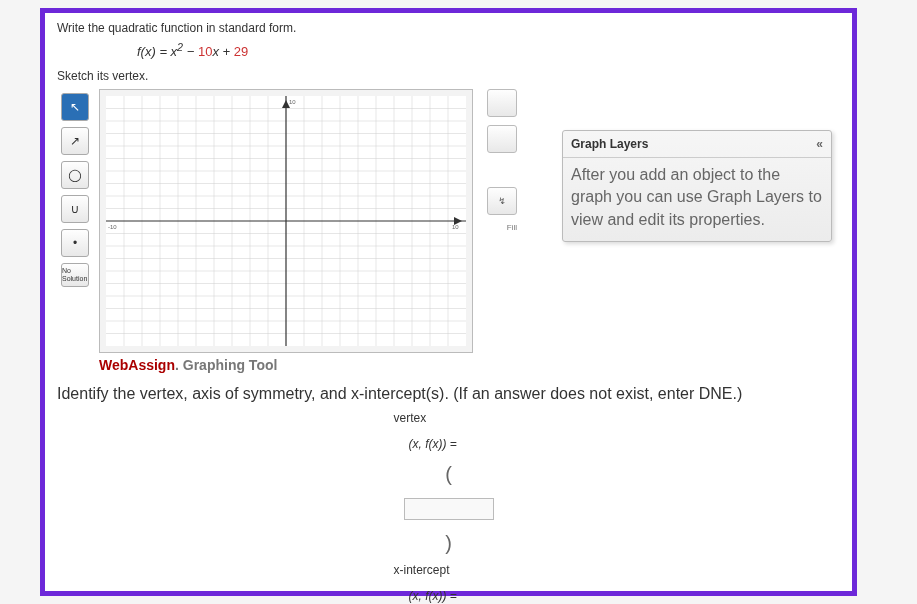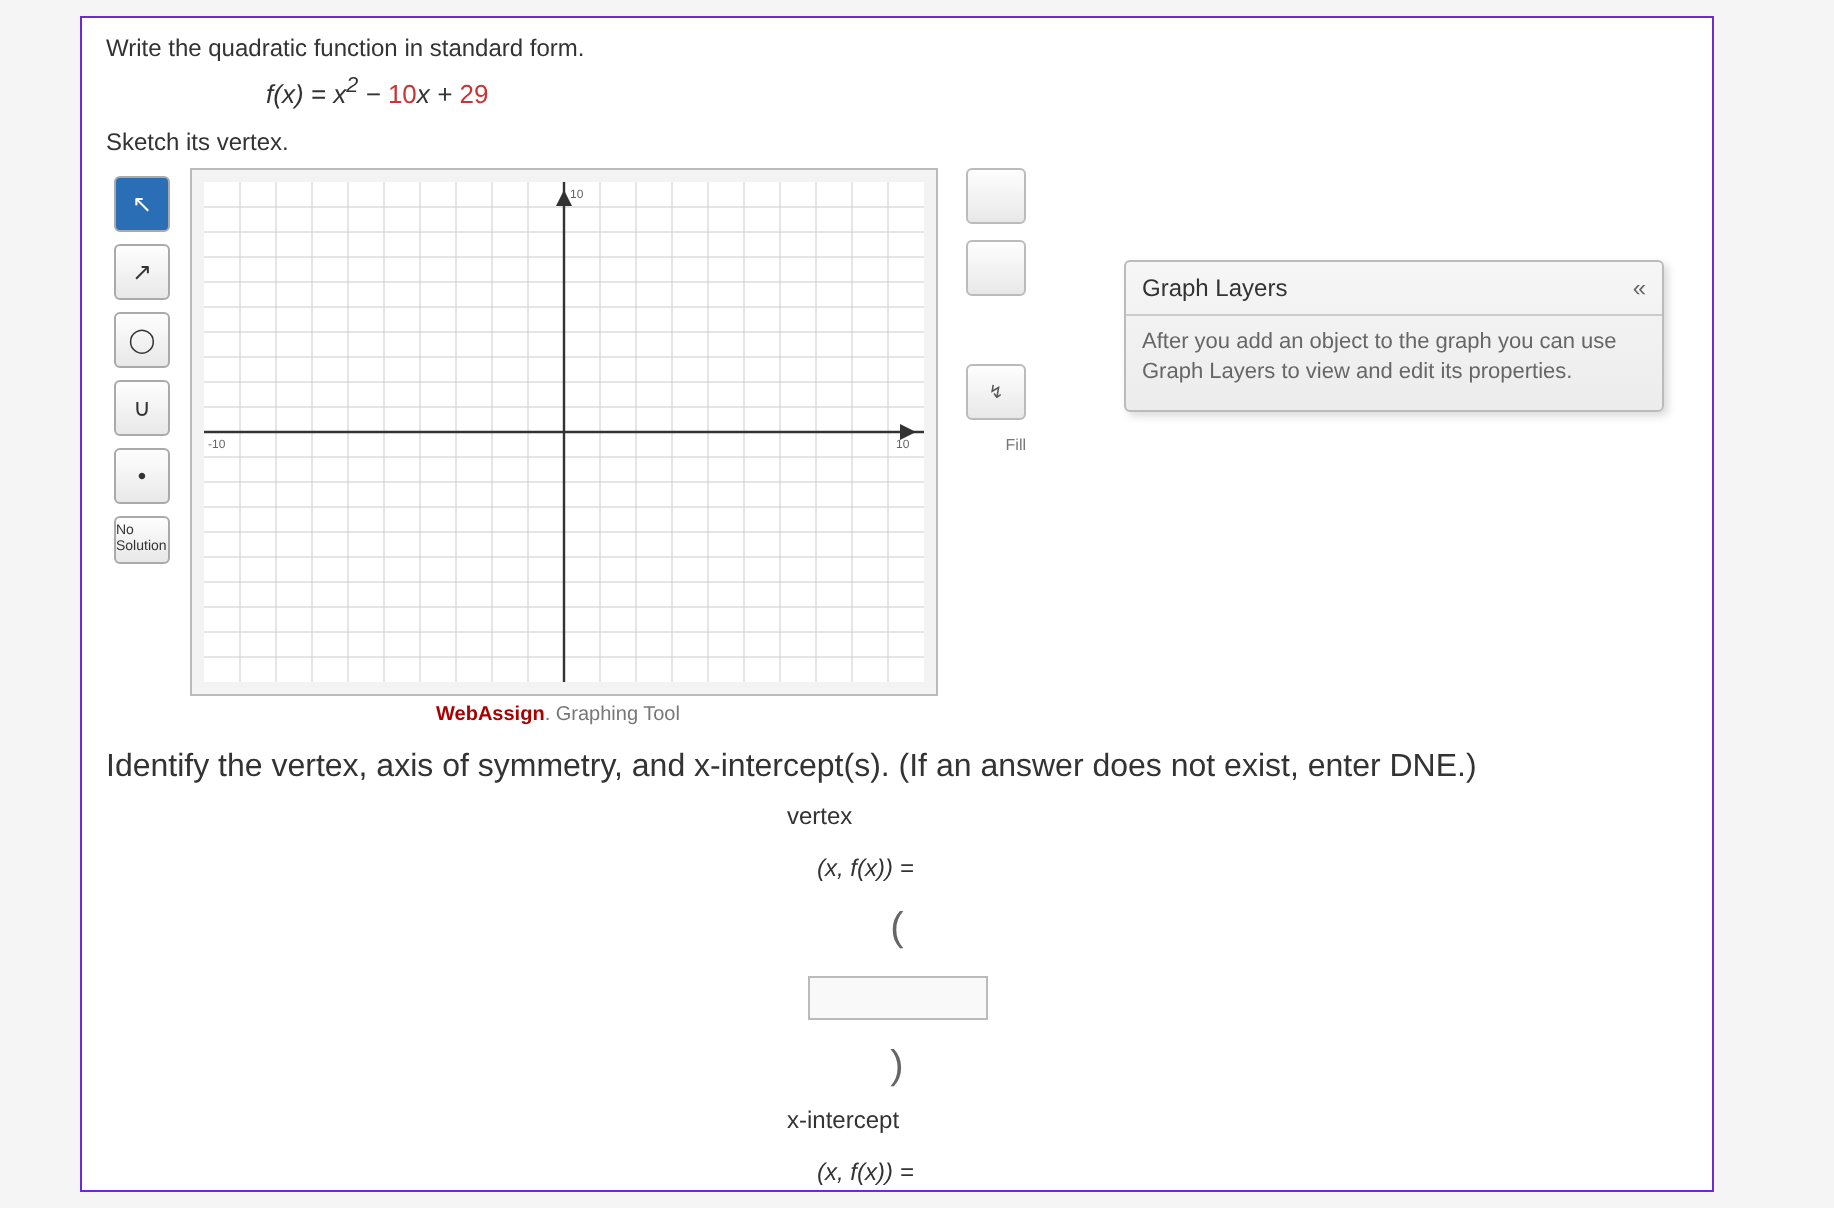--- a/index.html
+++ b/index.html
@@ -8,21 +8,21 @@
     background: #f5f5f5;
     width: 917px;
     height: 604px;
     overflow: hidden;
     position: relative;
     font-size: 12px;
     color: #333;
   }
   .page {
     background: #fff;
-    border: 1px solid #6d28d9;
+    border: 5px solid #6d28d9;
     margin: 8px 60px 8px 40px;
     padding: 8px 12px 12px 12px;
     height: 588px;
     position: relative;
   }
   .prompt { font-size: 12px; color: #333; margin-bottom: 6px; }
   .equation { margin-left: 80px; font-style: italic; margin-bottom: 10px; font-size:13px; }
   .equation .num { color: #c33; font-style: normal; }
   .fxrow { margin-bottom: 10px; font-style: italic; }
   .fxrow input {
@@ -57,25 +57,26 @@
     border: 1px solid #bbb;
     background: #f3f3f3;
     padding: 6px;
   }
   .grid {
     width: 360px; height: 250px;
     background: #fff;
     position: relative;
   }
   .caption {
-    text-align: center;
-    font-size: 10px;
+    text-align: left;
+    font-size: 14px;
     color: #777;
     margin-top: 4px;
     padding-right: 6px;
+    font-weight: bold;
   }
   .caption b { color:#a00; }
   .right-col {
     display: flex; flex-direction: column; gap: 8px;
     margin-left: 8px;
   }
   .mini-btn {
     width: 30px; height: 28px;
     background: linear-gradient(#fefefe,#e8e8e8);
     border: 1px solid #bbb;
@@ -91,27 +92,27 @@
     top: 130px;
     width: 270px;
     background: linear-gradient(#f6f6f6,#ececec);
     border: 1px solid #bbb;
     border-radius: 3px;
     box-shadow: 2px 2px 4px rgba(0,0,0,0.15);
   }
   .layers-head {
     display: flex; justify-content: space-between;
     padding: 6px 8px;
-    font-weight: normal;
+    font-weight: bold;
     font-size: 12px;
     color: #333;
   }
   .layers-body {
     padding: 6px 8px 10px 8px;
-    font-size: 11px;
+    font-size: 16px;
     color: #666;
     border-top: 1px solid #ccc;
     line-height: 1.4;
   }
   .collapse { cursor:pointer; color:#666; }
   .identify-section { margin-top: 12px; }
   .identify-row { display:flex; align-items:center; gap: 12px; margin: 8px 0; font-size: 12px; flex-direction: column;}
   .identify-row .label-col { width: 110px; color:#333;}
   .identify-row .expr-col { font-style: italic; width: 80px; }
   .ans-input {

